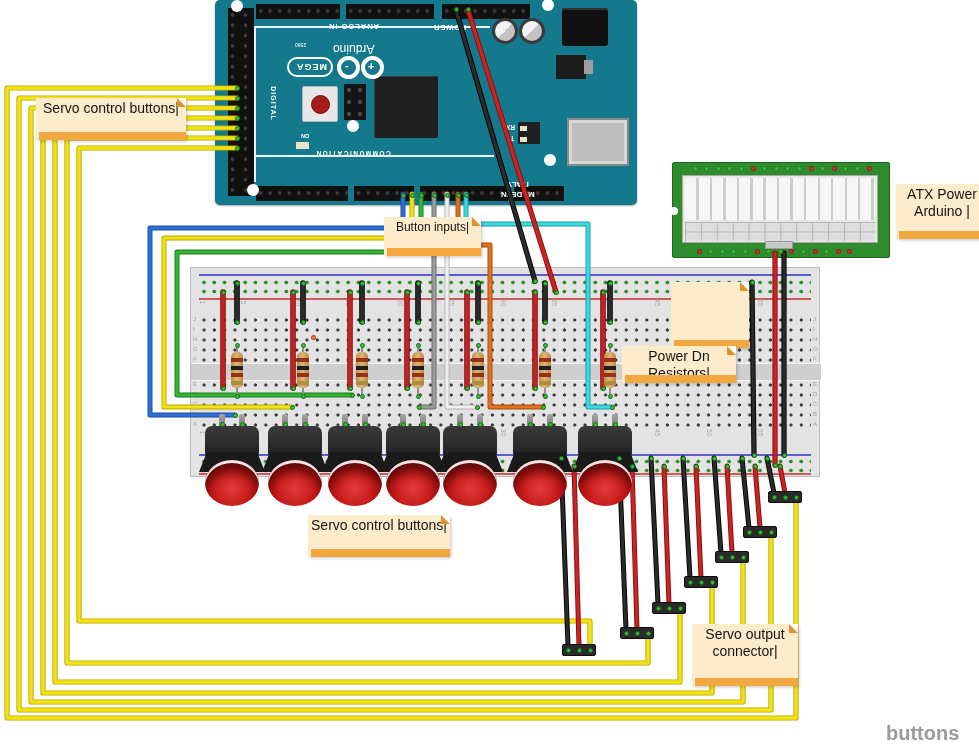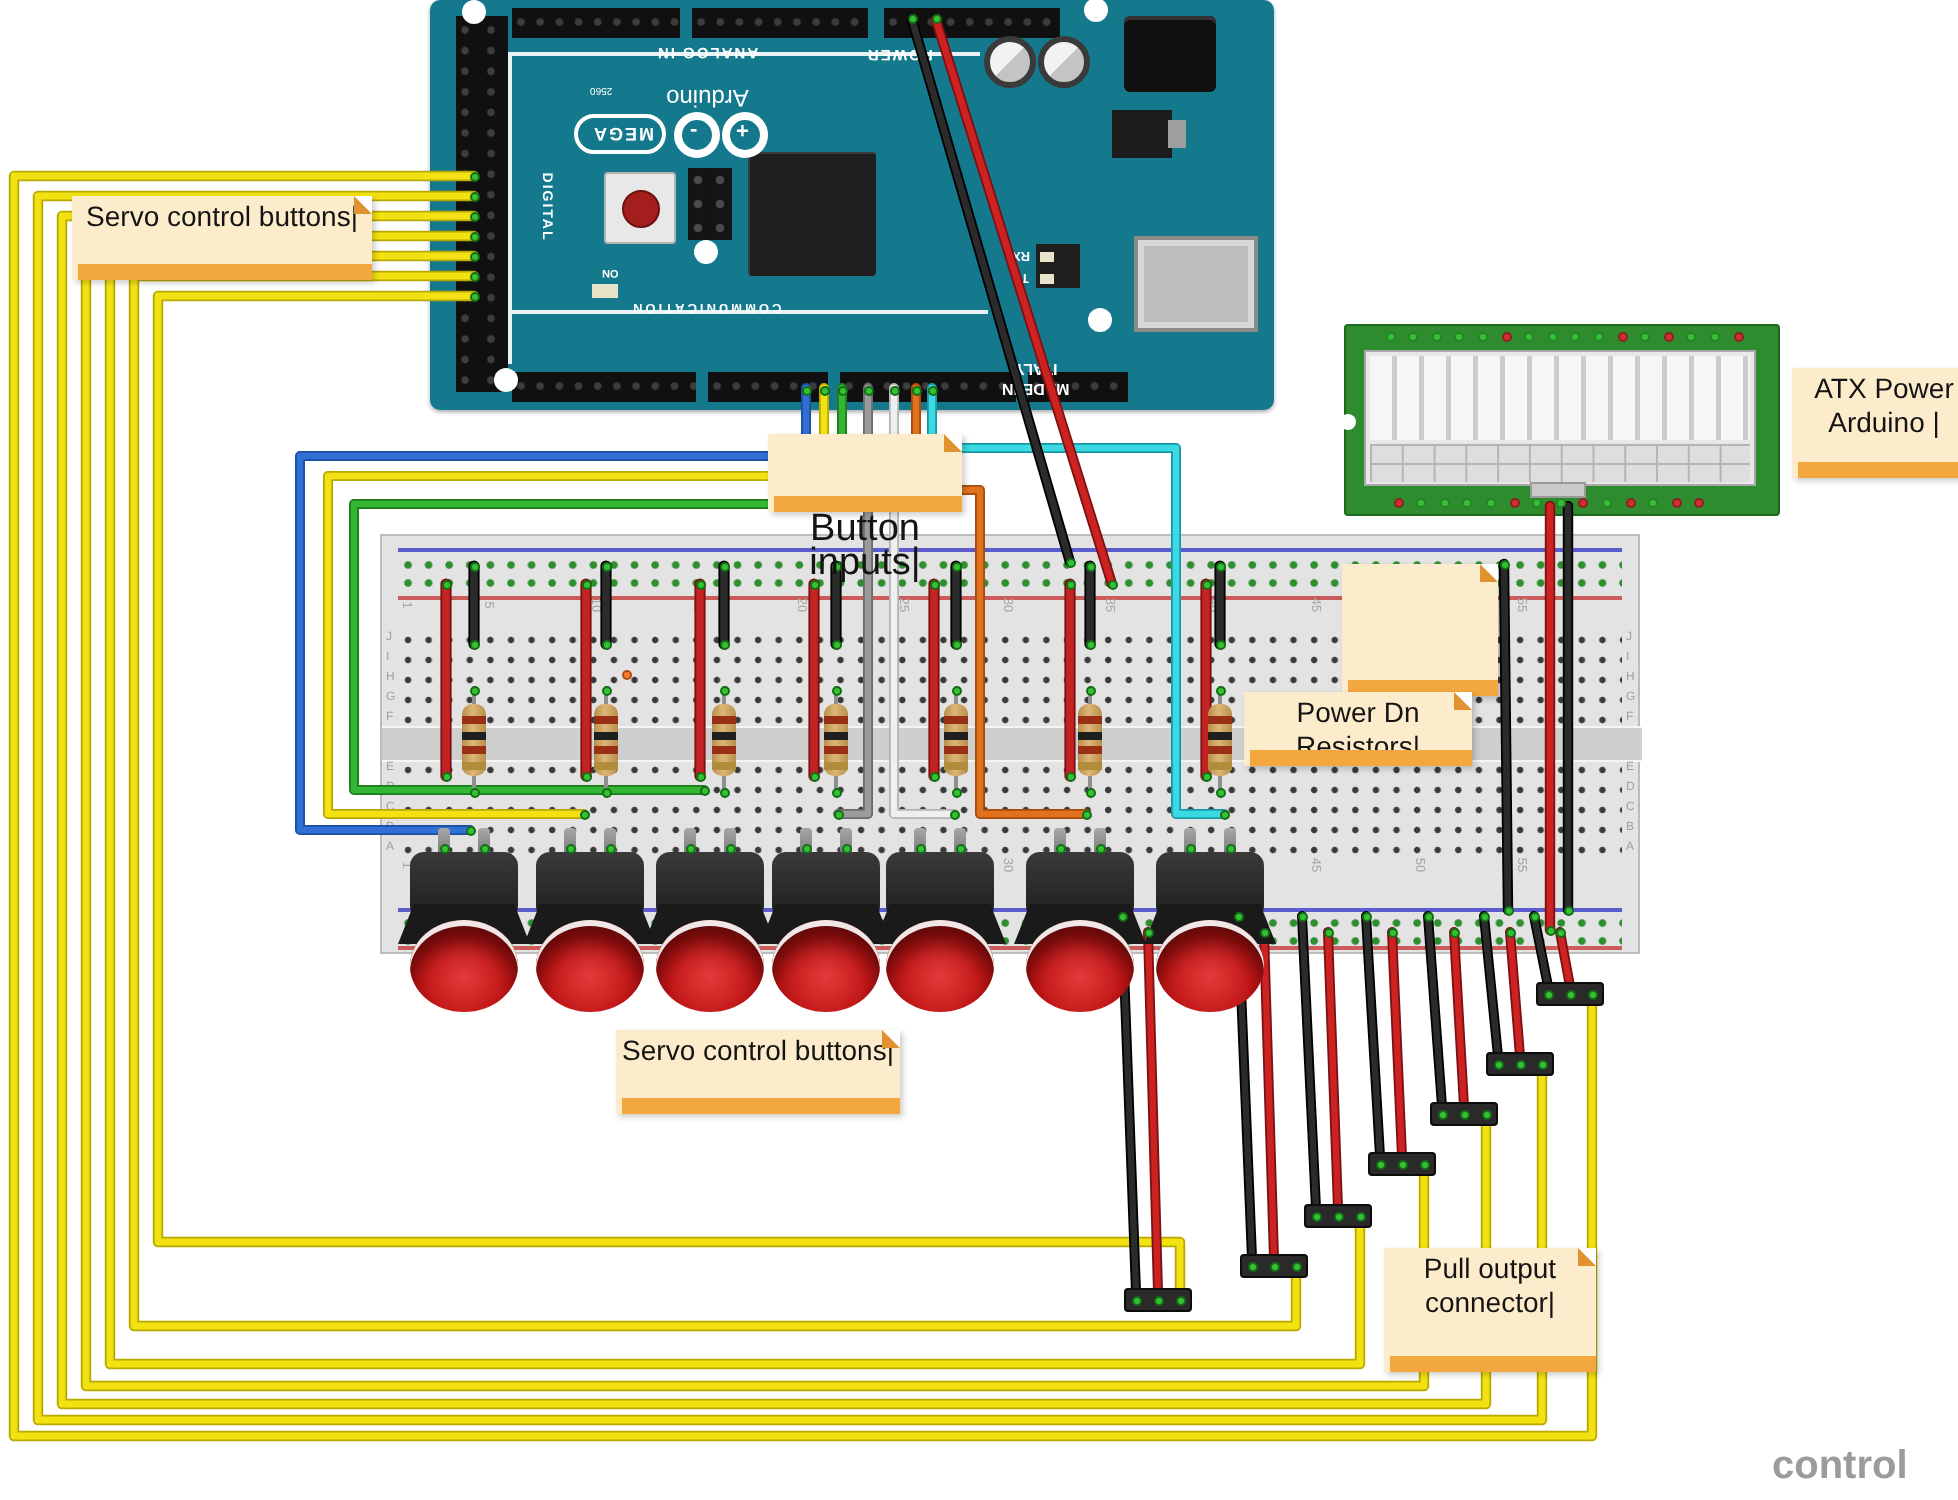--- a/index.html
+++ b/index.html
@@ -527,21 +527,21 @@
       <span class="dot" style="left: 847.3px; top: 248.5px; background: rgb(208, 48, 48); border: 1px solid rgba(0, 0, 0, 0.3);"></span>
     </div>
 
   <div id="notes">
       <div class="note" style="left: 36px; top: 98px; width: 150px; height: 42px;">
         <div class="note-text" style="font-size: 14px;"><span>Servo control buttons|</span></div>
         <div class="note-strip"></div>
         <div class="note-fold"></div>
       </div>
       <div class="note" style="left: 384px; top: 217px; width: 97px; height: 39px;">
-        <div class="note-text" style="font-size: 19px; margin-top: 38px;"><span>Button inputs|</span></div>
+        <div class="note-text" style="font-size: 12px;"><span>Button inputs|</span></div>
         <div class="note-strip"></div>
         <div class="note-fold"></div>
       </div>
       <div class="note" style="left: 671px; top: 282px; width: 78px; height: 66px;">
         <div class="note-strip"></div>
         <div class="note-fold"></div>
       </div>
       <div class="note" style="left: 622px; top: 346px; width: 114px; height: 37px;">
         <div class="note-text" style="font-size: 14px;"><span>Power Dn Resistors|</span></div>
         <div class="note-strip"></div>
@@ -550,20 +550,20 @@
       <div class="note" style="left: 308px; top: 515px; width: 142px; height: 42px;">
         <div class="note-text" style="font-size: 14px;"><span>Servo control buttons|</span></div>
         <div class="note-strip"></div>
         <div class="note-fold"></div>
       </div>
       <div class="note" style="left: 896px; top: 184px; width: 92px; height: 55px;">
         <div class="note-text" style="font-size: 14px;"><span>ATX Power</span><br><span>Arduino |</span></div>
         <div class="note-strip"></div>
       </div>
       <div class="note" style="left: 692px; top: 624px; width: 106px; height: 62px;">
-        <div class="note-text" style="font-size: 14px;"><span>Pull output</span><br><span>connector|</span></div>
+        <div class="note-text" style="font-size: 14px;"><span>Servo output</span><br><span>connector|</span></div>
         <div class="note-strip"></div>
         <div class="note-fold"></div>
       </div>
     </div>
 
-  <span id="watermark">control</span>
+  <span id="watermark">buttons</span>
 </div>
 
 </body></html>

